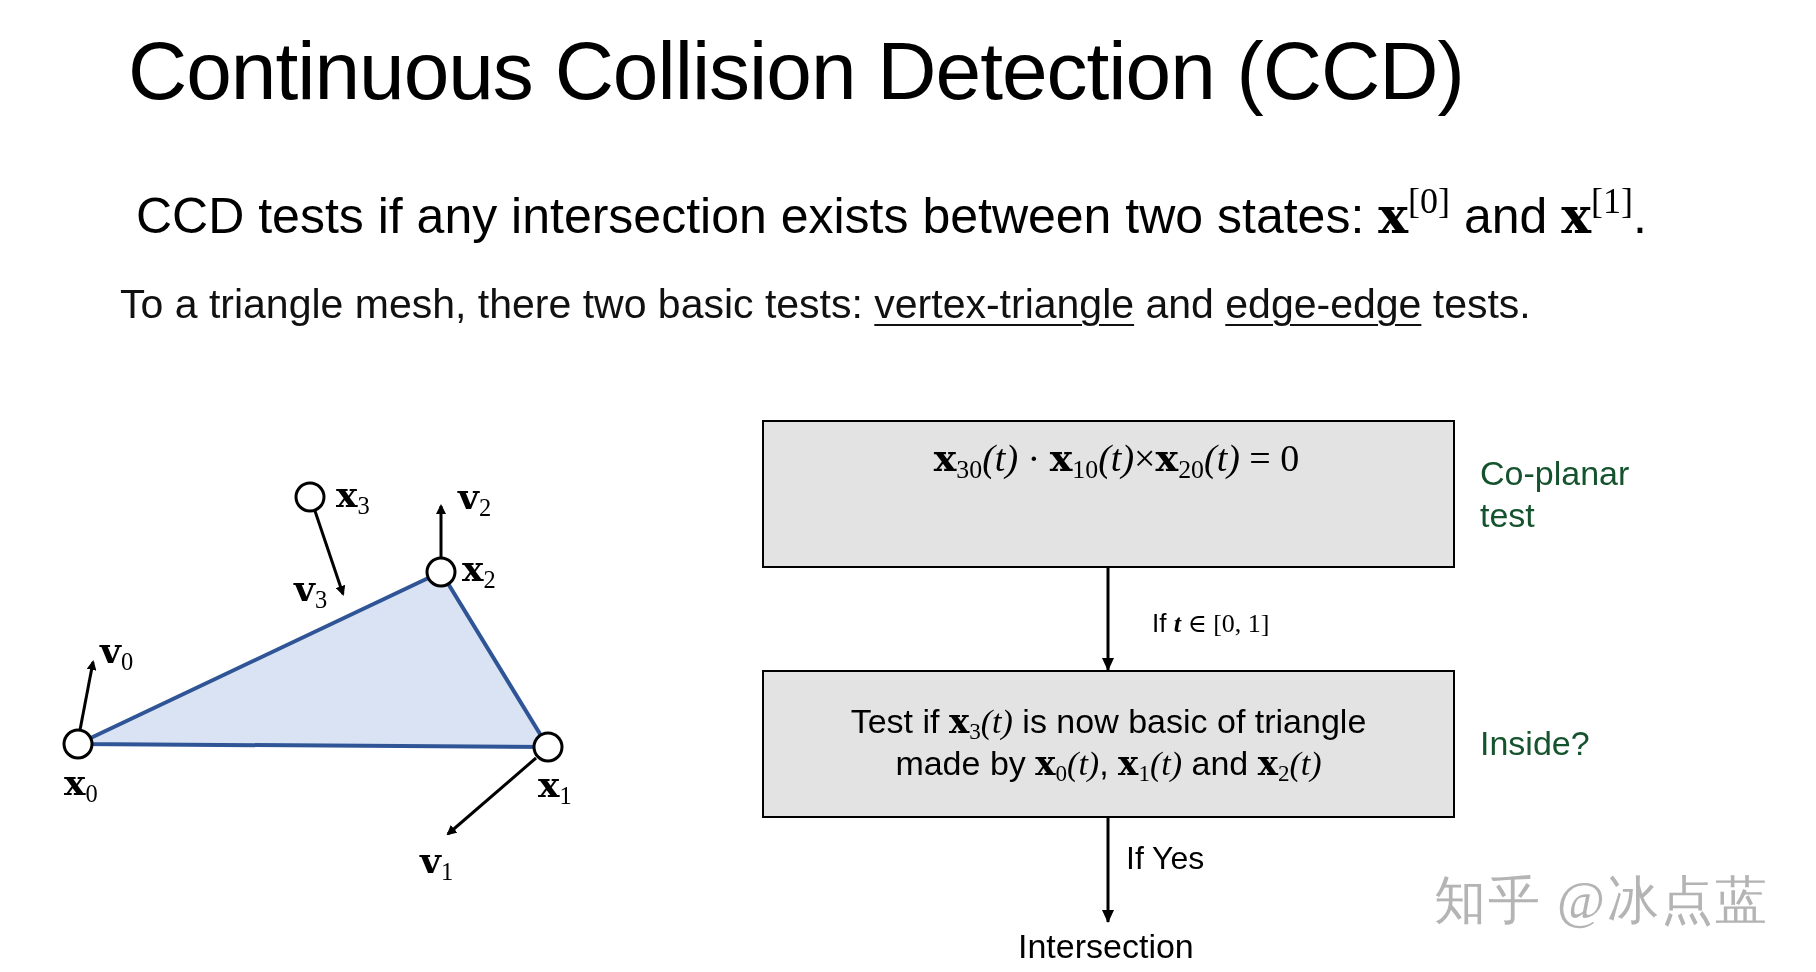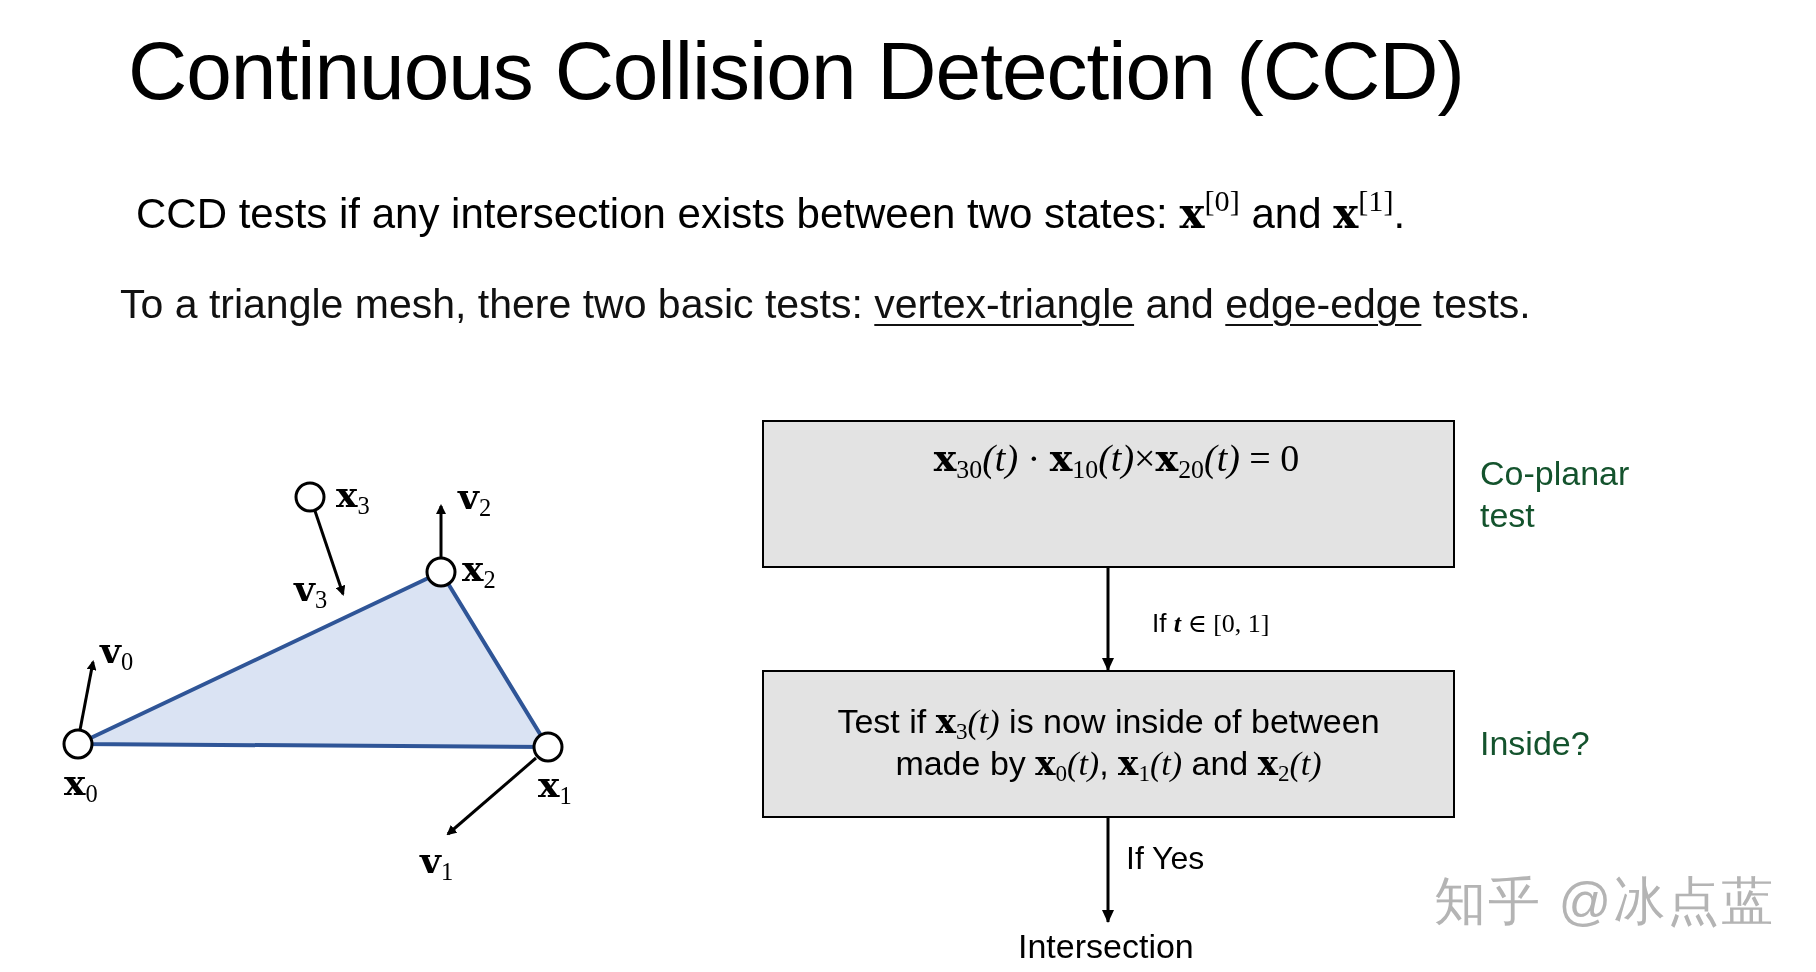--- a/index.html
+++ b/index.html
@@ -1,20 +1,20 @@
 <!DOCTYPE html>
 <html><head>
 <meta charset="utf-8">
 <style>
   html, body { margin: 0; padding: 0; background: #ffffff; }
   body { width: 1816px; height: 972px; position: relative; overflow: hidden;
          font-family: "Liberation Sans", "DejaVu Sans", sans-serif; color: #000; }
   .abs { position: absolute; white-space: nowrap; }
   .title { left: 128px; top: 26px; font-size: 82px; line-height: 90px; font-weight: normal; letter-spacing: -1px; }
-  .line1 { left: 136px; top: 176px; font-size: 42px; line-height: 50px; }
+  .line1 { left: 136px; top: 176px; font-size: 50px; line-height: 50px; }
   .line2 { left: 120px; top: 279px; font-size: 41px; line-height: 50px; font-weight: 300; color: #111; }
   .ul { text-decoration: underline; text-decoration-thickness: 2px; text-underline-offset: 6px; }
   .mathb { font-family: "DejaVu Serif", "Liberation Serif", serif; font-weight: bold; }
   .mathi { font-family: "Liberation Serif", "DejaVu Serif", serif; font-style: italic; }
   .maths { font-family: "Liberation Serif", "DejaVu Serif", serif; }
   sup.br { font-family: "Liberation Serif", serif; font-size: 0.72em; vertical-align: 0.55em; }
   sub { font-size: 0.68em; vertical-align: -0.28em; font-family: "Liberation Serif", serif; font-weight: normal; font-style: normal; }
   sup { font-size: 0.68em; vertical-align: 0.55em; font-family: "Liberation Serif", serif; font-style: normal; }
 
   .box { position: absolute; background: #e3e3e3; border: 2.5px solid #000; box-sizing: border-box; }
@@ -25,21 +25,21 @@
   .eq2 { top: 82px; }
   .btxt { position: absolute; left: 0; right: 0; text-align: center; font-size: 34px; line-height: 42px; }
   .btxt1 { top: 28px; }
   .btxt2 { top: 70px; }
 
   .side { font-size: 34px; line-height: 42px; font-weight: 300; color: #14532d; }
   .cond { font-size: 26px; line-height: 30px; }
   .ifyes { font-size: 32px; line-height: 36px; font-weight: 300; }
   .inter { font-size: 34px; line-height: 40px; font-weight: 300; margin-top: 8px; }
   .watermark { left: 1434px; top: 872px; font-size: 52px; line-height: 58px; color: #b4b4b4;
-               font-family: Liberation Sans, sans-serif; letter-spacing: 2px; }
+               font-family: Liberation Serif, serif; letter-spacing: 2px; }
   svg { position: absolute; left: 0; top: 0; }
 </style>
 </head>
 <body>
 
 <div class="abs title">Continuous Collision Detection (CCD)</div>
 
 <div class="abs line1">
   <span>CCD tests if any intersection exists between two states: </span><span class="mathb">x</span><sup class="br">[0]</sup><span> and </span><span class="mathb">x</span><sup class="br">[1]</sup><span>.</span>
 </div>
@@ -90,21 +90,21 @@
 </div>
 <div class="abs side" style="left:1480px; top:452px;">Co-planar</div>
 <div class="abs side" style="left:1480px; top:494px;">test</div>
 
 <div class="abs cond" style="left:1134px; top:608px;margin-left:18px;">
   <span>If </span><span class="mathi" style="font-weight:bold;">t</span><span class="maths"> ∈ [0, 1]</span>
 </div>
 
 <div class="box box2">
   <div class="btxt btxt1">
-    <span>Test if </span><span class="mathb">x</span><sub>3</sub><span class="mathi">(t)</span><span> is now inside of between</span>
+    <span>Test if </span><span class="mathb">x</span><sub>3</sub><span class="mathi">(t)</span><span> is now basic of triangle</span>
   </div>
   <div class="btxt btxt2">
     <span>made by </span><span class="mathb">x</span><sub>0</sub><span class="mathi">(t)</span><span>, </span><span class="mathb">x</span><sub>1</sub><span class="mathi">(t)</span><span> and </span><span class="mathb">x</span><sub>2</sub><span class="mathi">(t)</span>
   </div>
 </div>
 <div class="abs side" style="left:1480px; top:722px;">Inside?</div>
 
 <div class="abs ifyes" style="left:1126px; top:840px;">If Yes</div>
 <div class="abs inter" style="left:1018px; top:918px;">Intersection</div>
 

